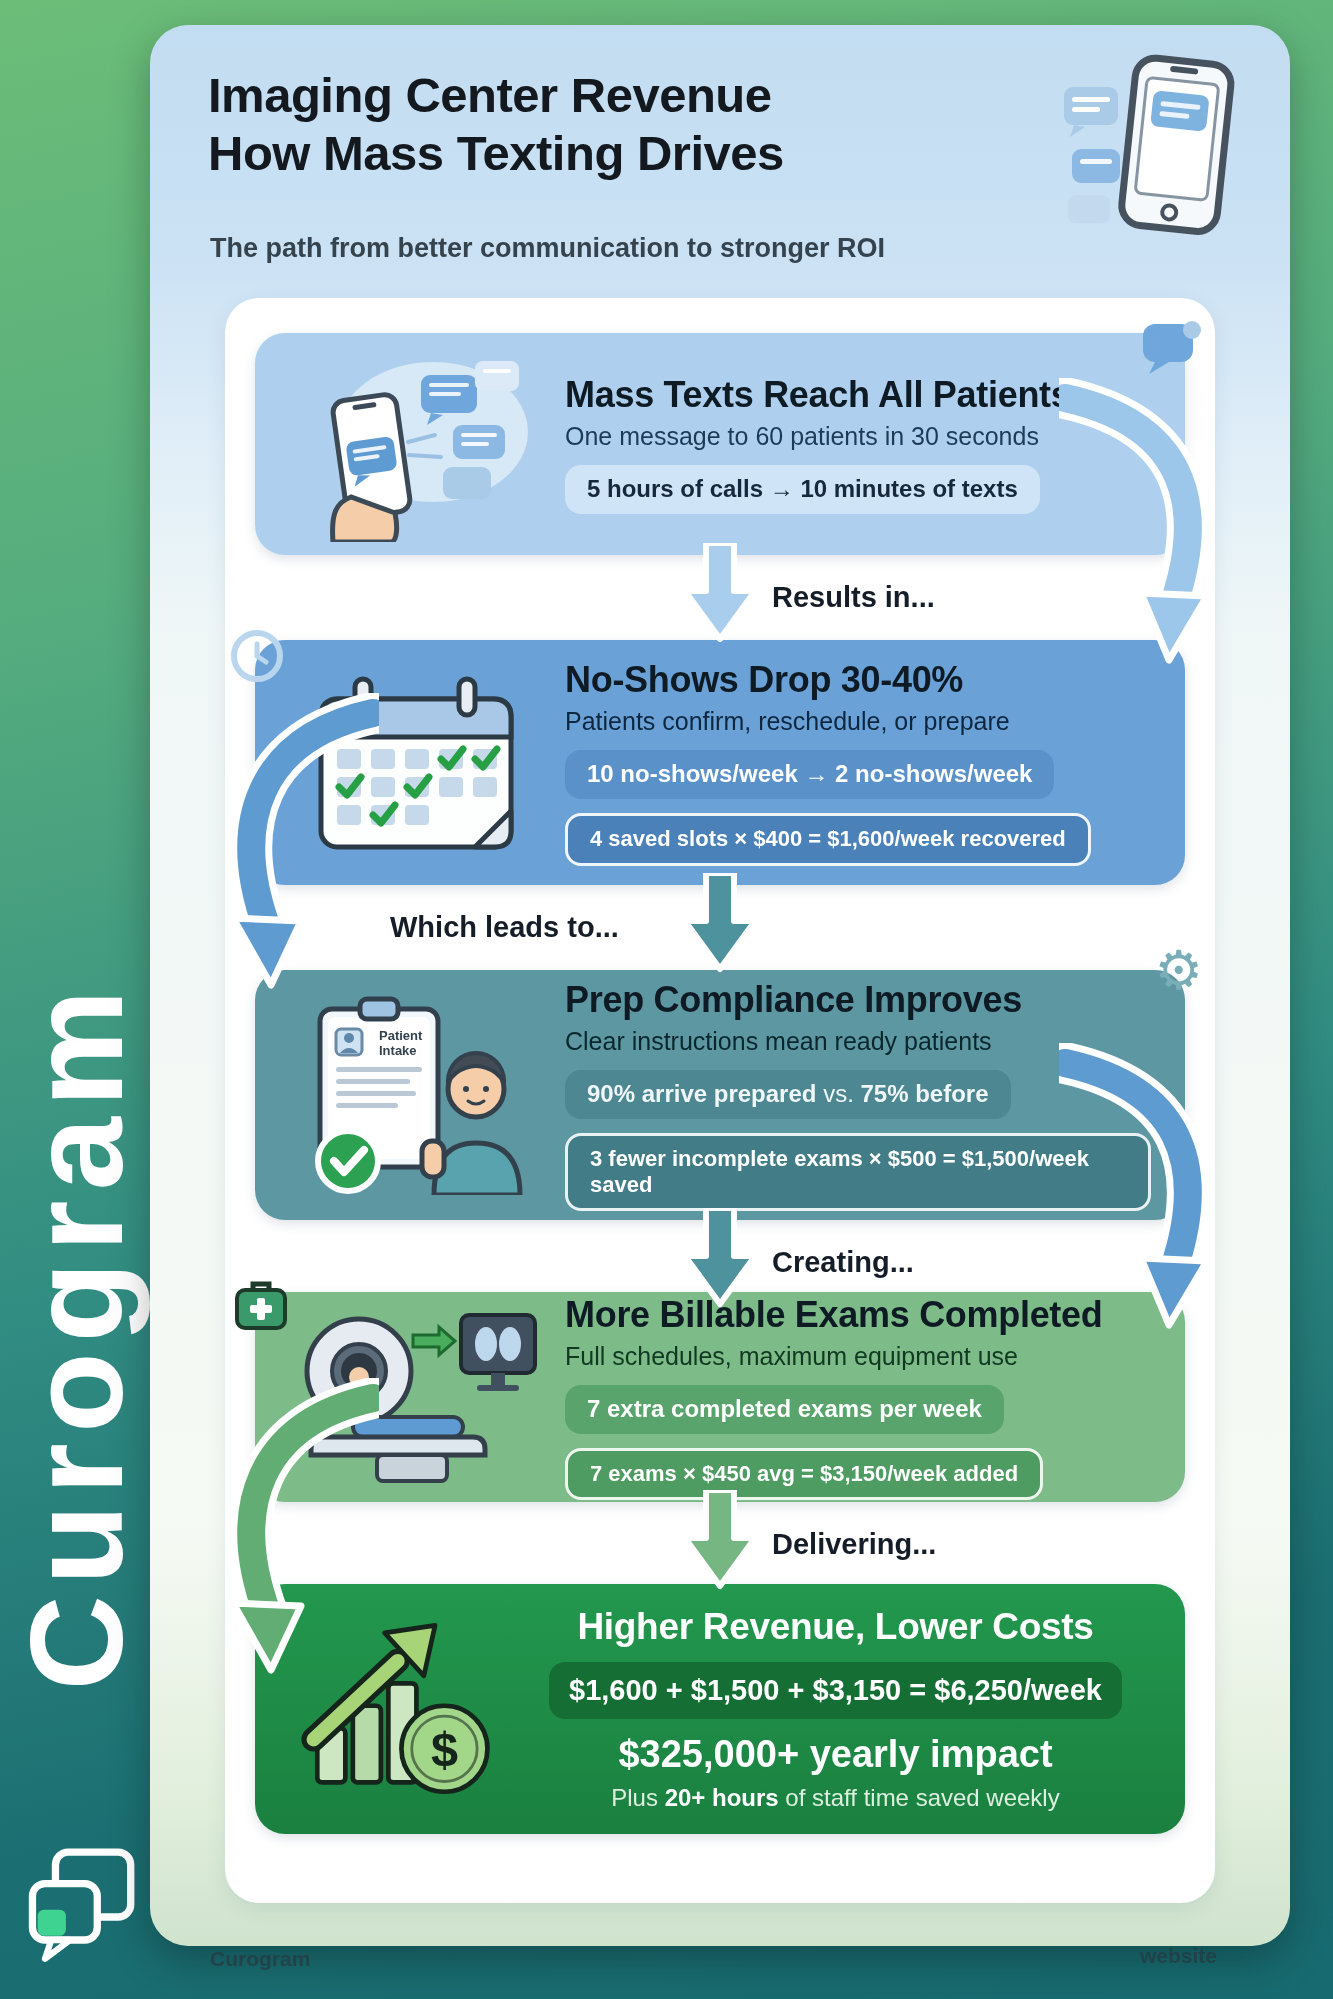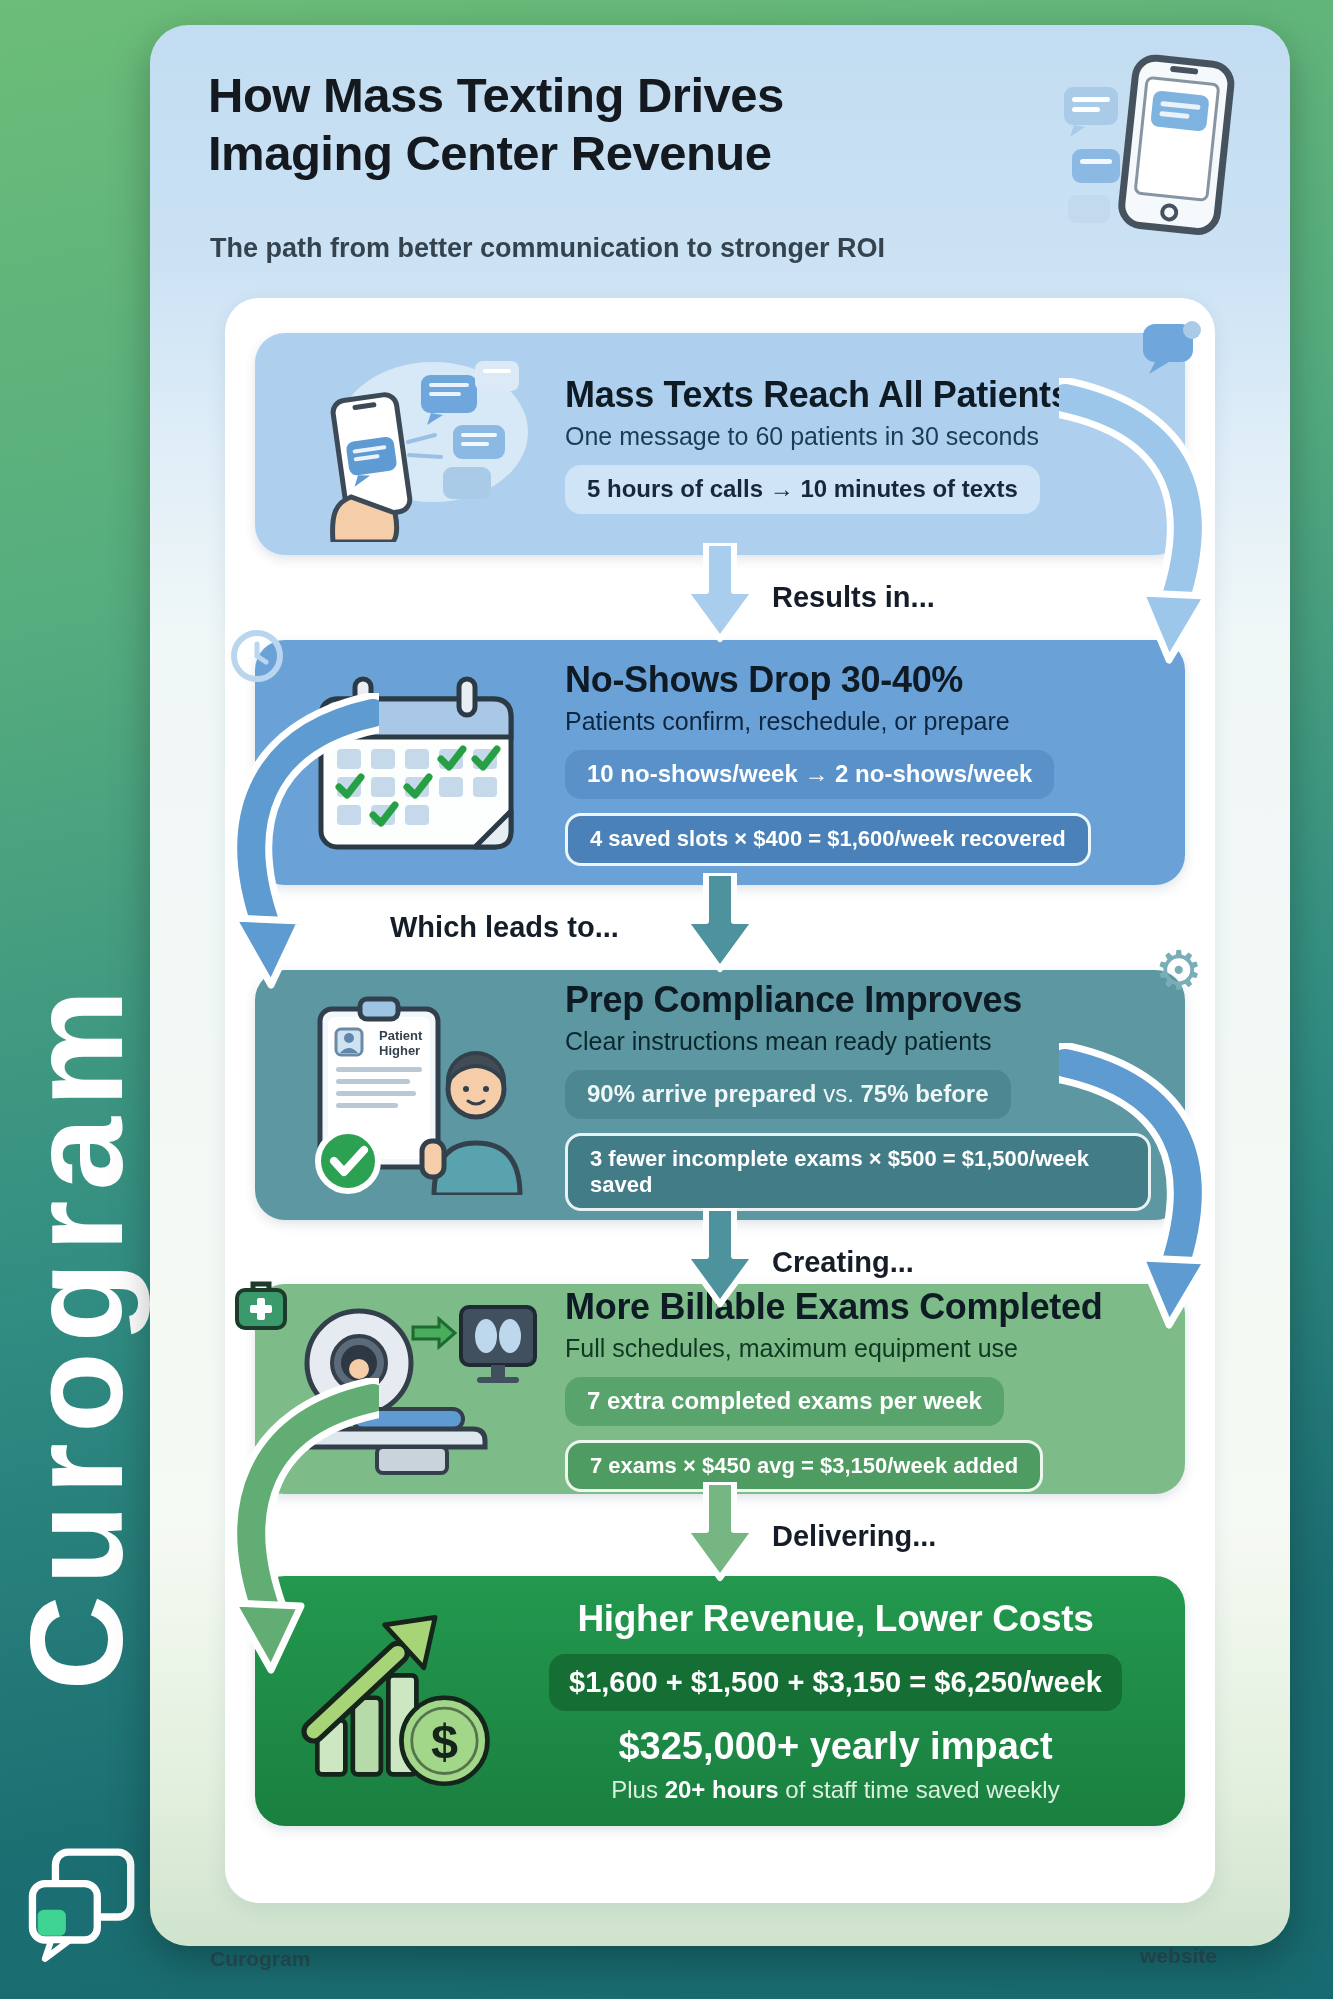--- a/index.html
+++ b/index.html
@@ -51,21 +51,21 @@
   .pill .thin{font-weight:500;}
 
   .s5 .content{text-align:center;padding-right:10px;}
   .s5 .step-title{color:#ffffff;font-size:37px;}
   .pill-formula{background:#156f35;color:#ffffff;font-size:29px;padding:12px 20px;margin-top:14px;border-radius:16px;display:inline-block;font-weight:700;}
   .impact{margin-top:14px;font-size:38px;font-weight:800;color:#ffffff;}
   .note{margin-top:8px;font-size:24px;color:#ddf0e0;font-weight:500;}
   .note b{color:#ffffff;}
 
   .connector{position:relative;z-index:3;}
-  .c1,.c2{height:85px;} .c3{height:64px;} .c4{height:82px;}
+  .c1,.c2{height:85px;} .c3{height:72px;} .c4{height:82px;}
   .down-arrow{position:absolute;left:calc(50% - 38px);top:-12px;}
   .conn-label{position:absolute;top:26px;font-size:29px;font-weight:800;color:#151d28;}
   .lbl-right{left:calc(50% + 52px);}
   .lbl-left{left:135px;}
 
   .side-arrow{position:absolute;z-index:2;}
   .sa12{right:-14px;top:80px;}
   .sa23{left:-16px;top:395px;}
   .sa34{right:-14px;top:745px;}
   .sa45{left:-16px;top:1080px;}
@@ -93,22 +93,22 @@
       <rect x="32" y="4" width="72" height="62" rx="12" fill="none" stroke="#ffffff" stroke-width="7"></rect>
       <rect x="10" y="34" width="62" height="54" rx="12" fill="#1b6e71" stroke="#ffffff" stroke-width="7"></rect>
       <path d="M28 88 L22 106 L46 88 Z" fill="#1b6e71" stroke="#ffffff" stroke-width="6" stroke-linejoin="round"></path>
       <rect x="15" y="59" width="27" height="25" rx="6" fill="#3fd392"></rect>
     </svg>
   </div>
 
   <div class="card">
 
     <div class="hdr-title">
+      <div>Imaging Center Revenue</div>
       <div>How Mass Texting Drives</div>
-      <div>Imaging Center Revenue</div>
     </div>
     <div class="hdr-sub">The path from better communication to stronger ROI</div>
 
     <div class="hdr-phone">
       <svg width="180" height="190" viewBox="0 0 180 190">
         <g transform="rotate(6 120 95)">
           <rect x="70" y="8" width="96" height="168" rx="20" fill="#f6f9fc" stroke="#46535f" stroke-width="7"></rect>
           <rect x="82" y="28" width="72" height="116" rx="6" fill="#ffffff" stroke="#8795a3" stroke-width="3"></rect>
           <rect x="104" y="14" width="28" height="6" rx="3" fill="#46535f"></rect>
           <circle cx="118" cy="160" r="7" fill="none" stroke="#46535f" stroke-width="4"></circle>
@@ -285,21 +285,21 @@
               <circle cx="168" cy="94" r="3" fill="#33414d"></circle>
                 <circle cx="188" cy="94" r="3" fill="#33414d"></circle>
               <path d="M170 106 Q178 112 186 106" stroke="#33414d" stroke-width="3" fill="none" stroke-linecap="round"></path>
               <path d="M136 200 Q136 148 178 148 Q222 148 222 200 Z" fill="#58a3ad" stroke="#33414d" stroke-width="5"></path>
               <rect x="124" y="146" width="22" height="36" rx="10" fill="#f5cda9" stroke="#33414d" stroke-width="5"></rect>
               <circle cx="50" cy="166" r="30" fill="#2da152" stroke="#ffffff" stroke-width="6"></circle>
               <path d="M36 166 L46 177 L66 155" stroke="#ffffff" stroke-width="8" fill="none" stroke-linecap="round" stroke-linejoin="round"></path>
             </svg>
             <div class="clip-label">
               <div>Patient</div>
-              <div>Higher</div>
+              <div>Intake</div>
             </div>
           </div>
           <div class="content">
             <div class="step-title">Prep Compliance Improves</div>
             <div class="step-sub">Clear instructions mean ready patients</div>
             <div><span class="pill pill-stat3"><b>90% arrive prepared</b><span class="thin"> vs. </span><b>75% before</b></span></div>
             <div><span class="pill pill-math3">3 fewer incomplete exams × $500 = $1,500/week saved</span></div>
           </div>
         </div>
 

